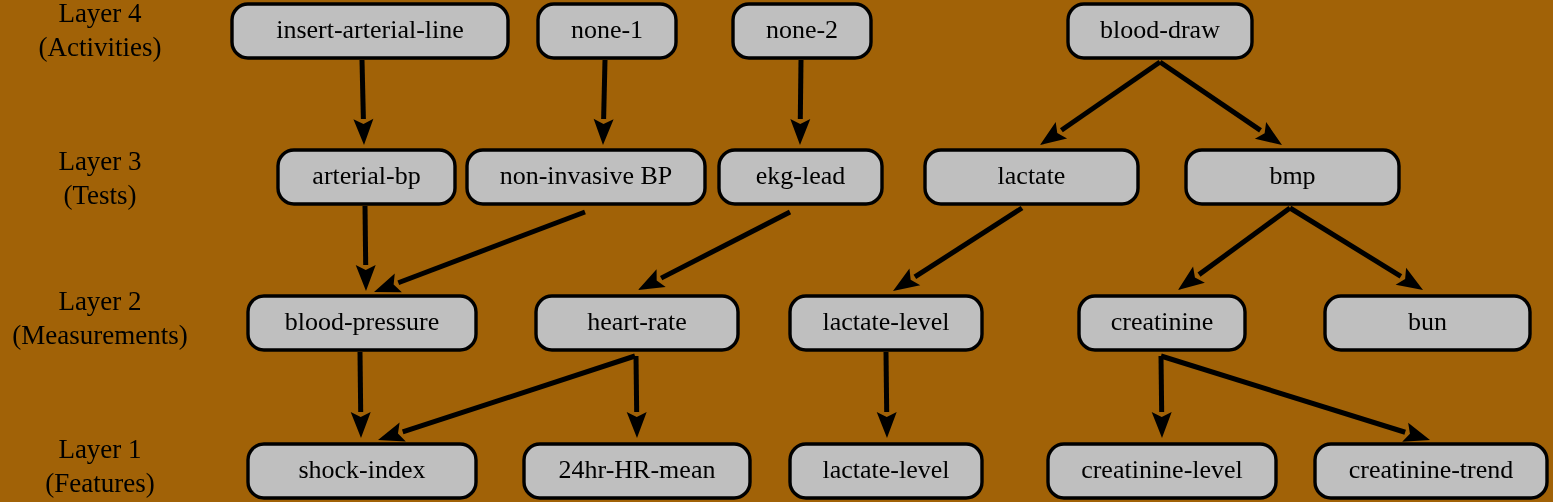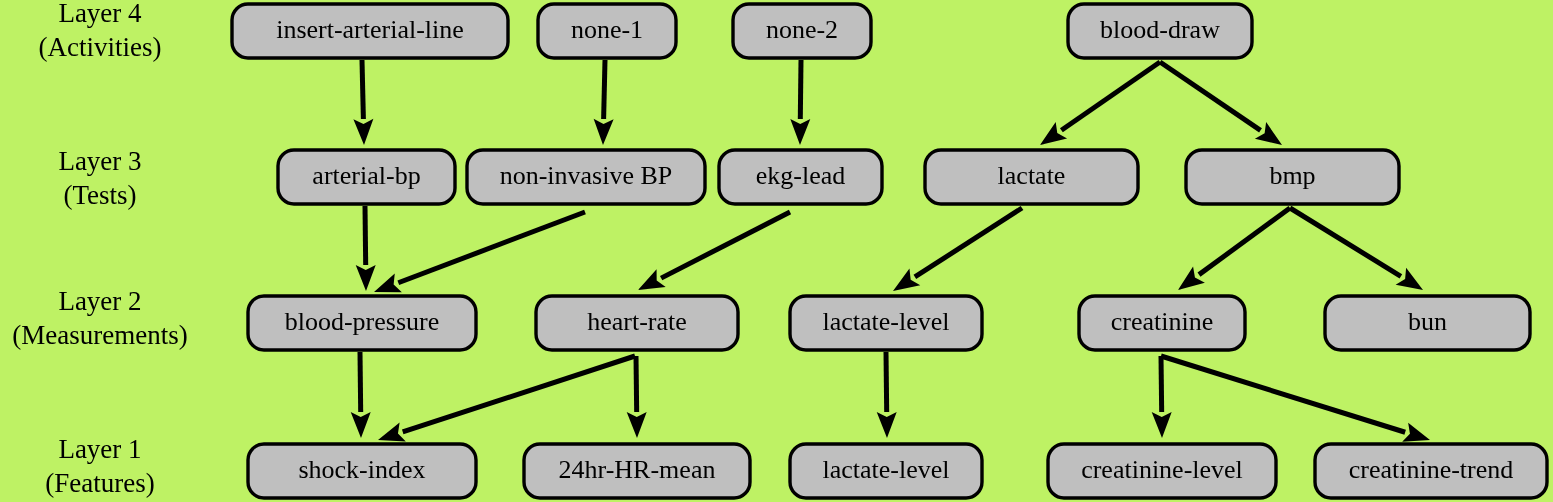--- a/index.html
+++ b/index.html
@@ -7,21 +7,21 @@
     padding: 0;
     background: #ffffff;
   }
   body {
     font-family: "Liberation Serif", "DejaVu Serif", serif;
   }
   #diagram-root {
     position: relative;
     width: 1553px;
     height: 502px;
-    background: #bef264;
+    background: #a16207;
     overflow: hidden;
   }
   svg.canvas {
     position: absolute;
     top: 0;
     left: 0;
     width: 1553px;
     height: 502px;
   }
   .layer-label {

